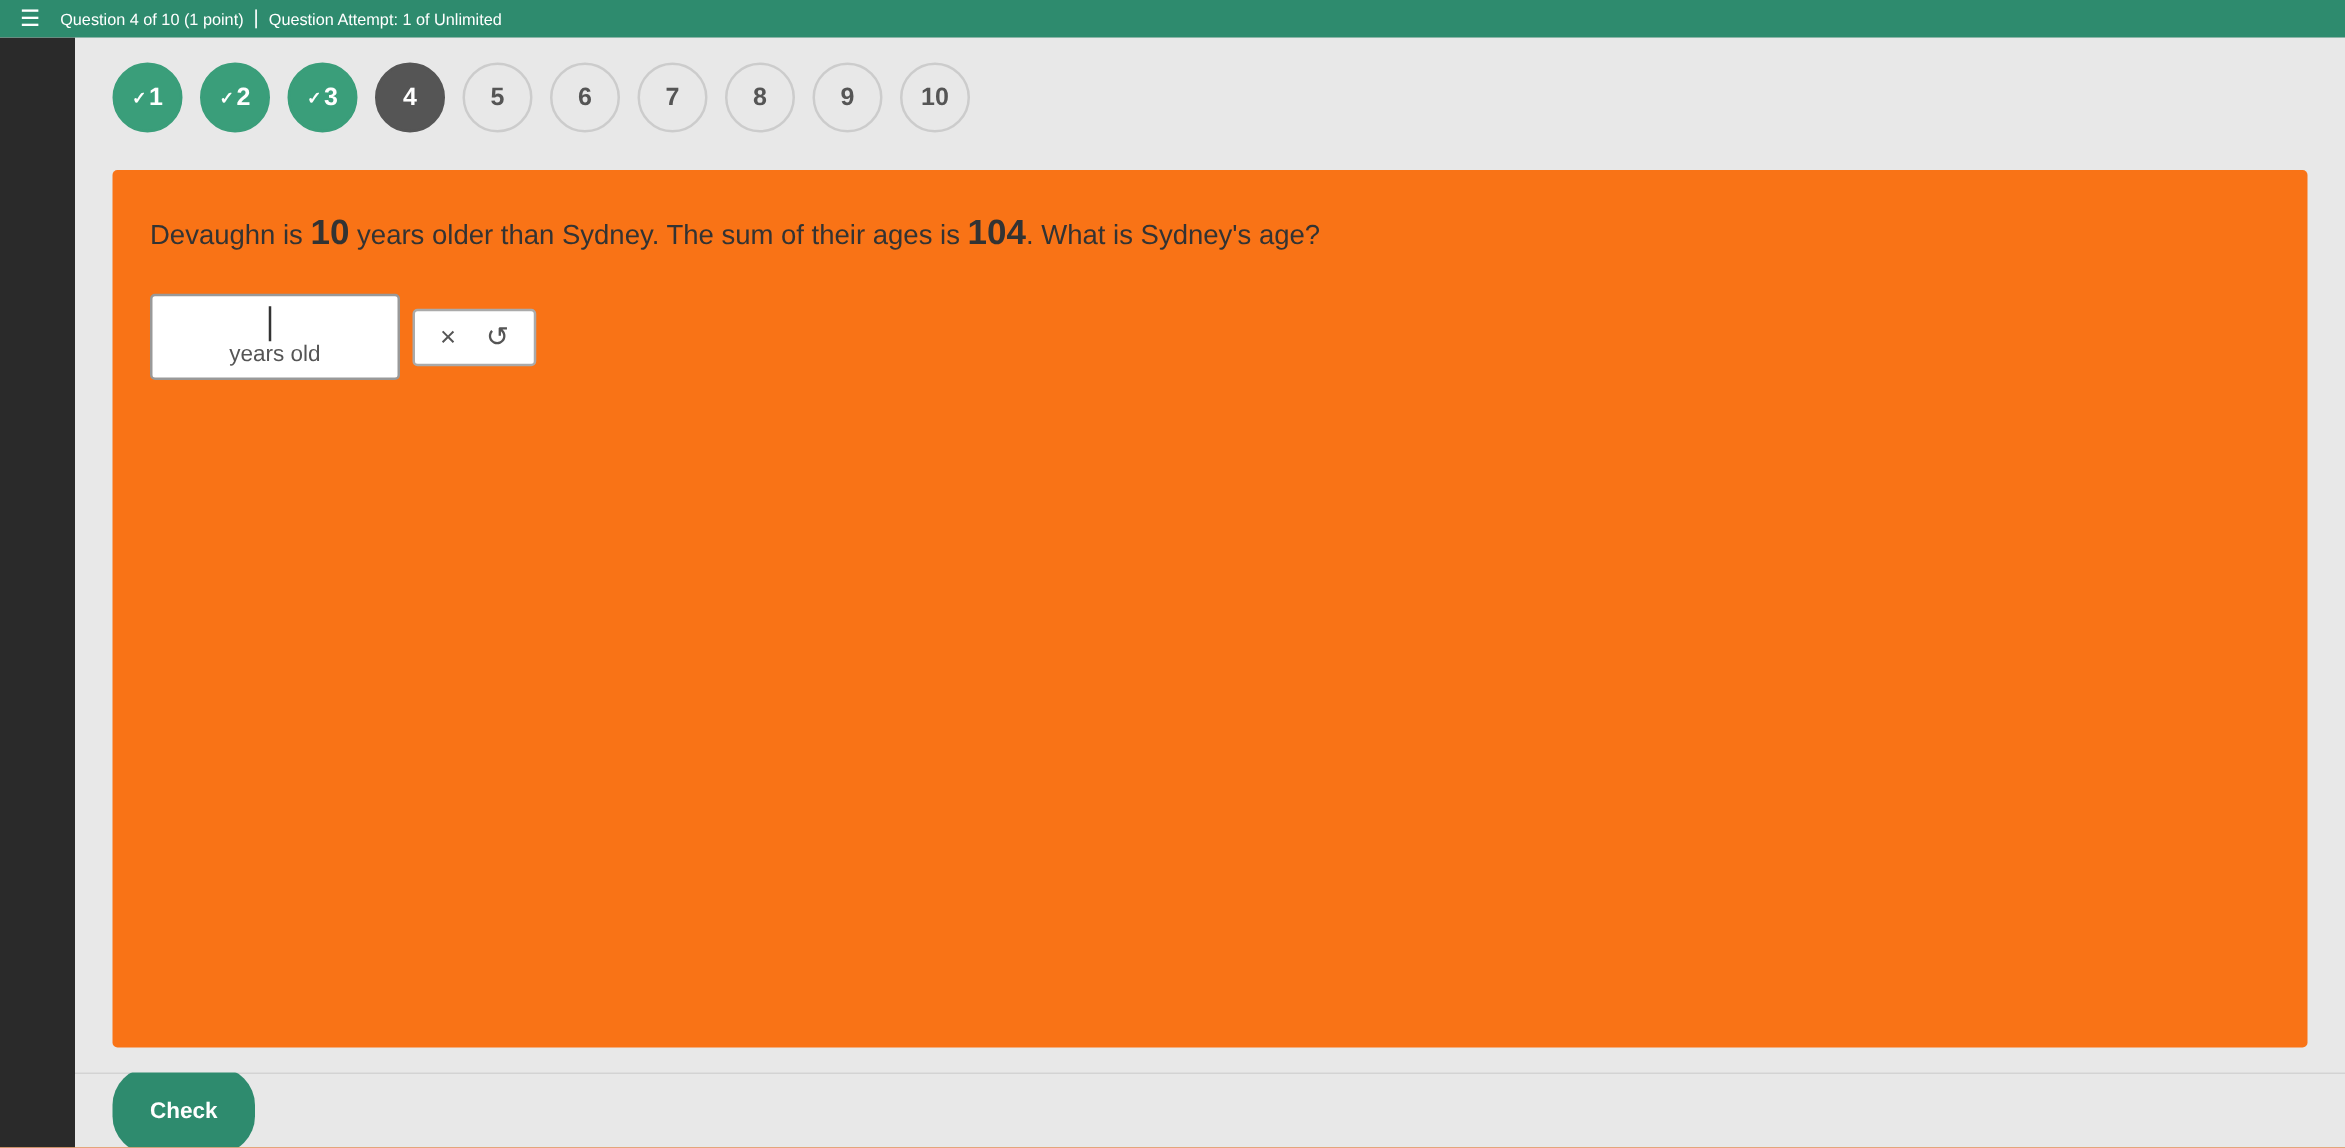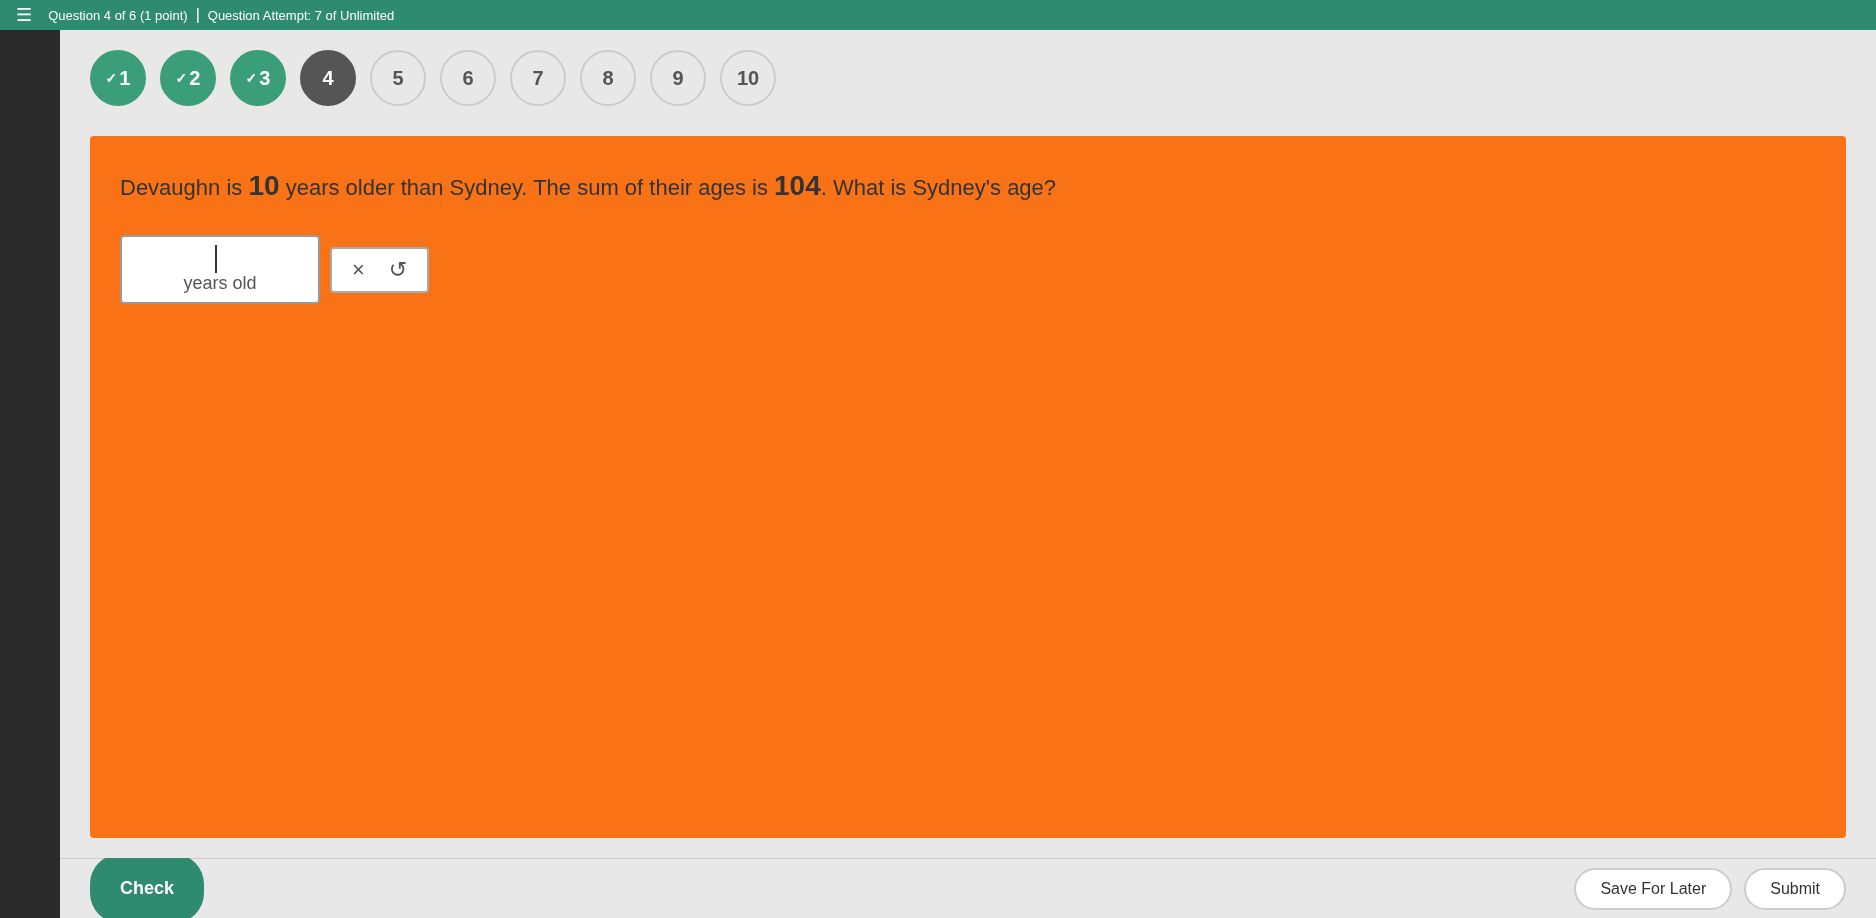--- a/index.html
+++ b/index.html
@@ -211,23 +211,23 @@
       display: flex;
       flex-direction: column;
       overflow: hidden;
     }
   </style>
 </head>
 <body>
 
 <div class="top-bar">
   <span class="menu-icon">☰</span>
-  <span class="top-bar-title">Question 4 of 6 (1 point)</span>
+  <span class="top-bar-title">Question 4 of 10 (1 point)</span>
   <span class="top-bar-divider">|</span>
-  <span class="top-bar-title">Question Attempt: 7 of Unlimited</span>
+  <span class="top-bar-title">Question Attempt: 1 of Unlimited</span>
 </div>
 
 <div class="layout">
 
   <div class="left-sidebar"></div>
 
   <div class="content-wrapper">
 
     <div class="main-content">
 
@@ -258,19 +258,15 @@
           <div class="action-buttons">
             <button class="action-btn">×</button>
             <button class="action-btn">↺</button>
           </div>
         </div>
       </div>
     </div>
 
     <div class="bottom-bar">
       <button class="check-button">Check</button>
-      <div class="right-buttons">
-        <button class="save-later-btn">Save For Later</button>
-        <button class="submit-btn">Submit</button>
-      </div>
     </div>
   </div>
 </div>
 
 </body></html>

